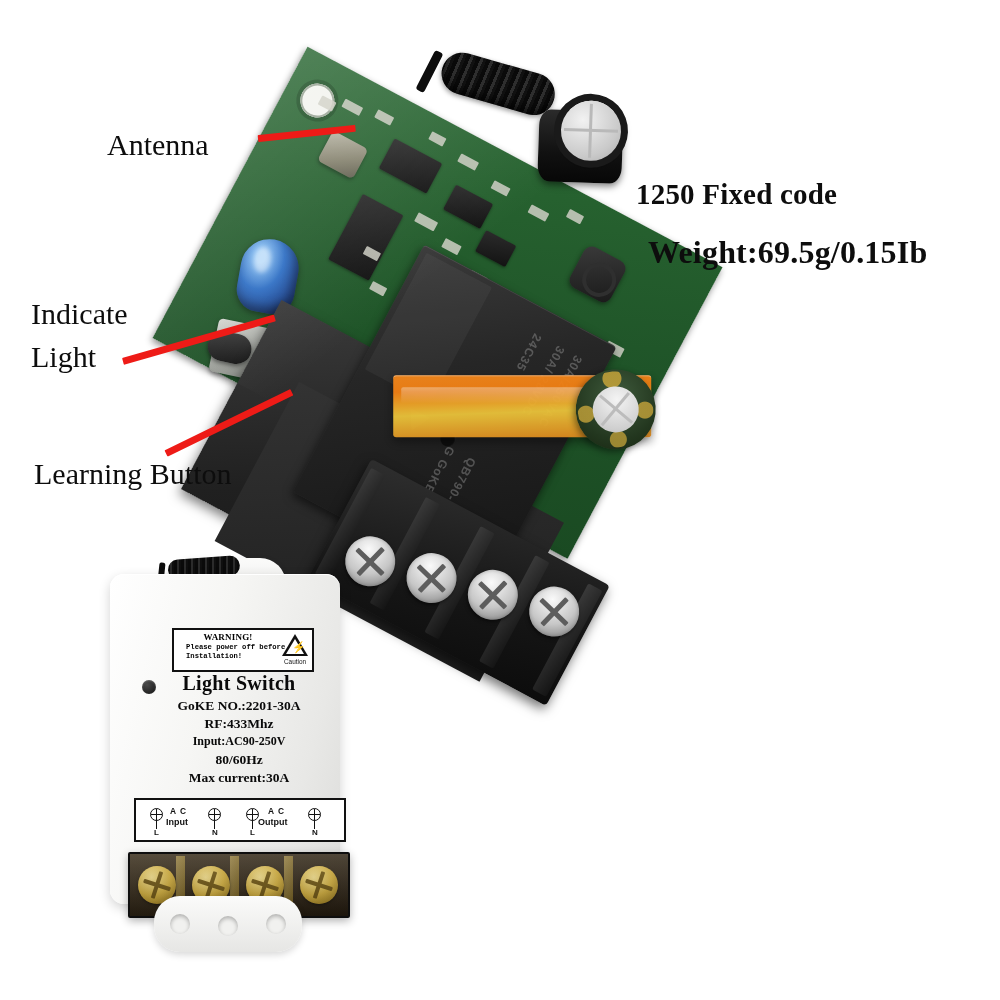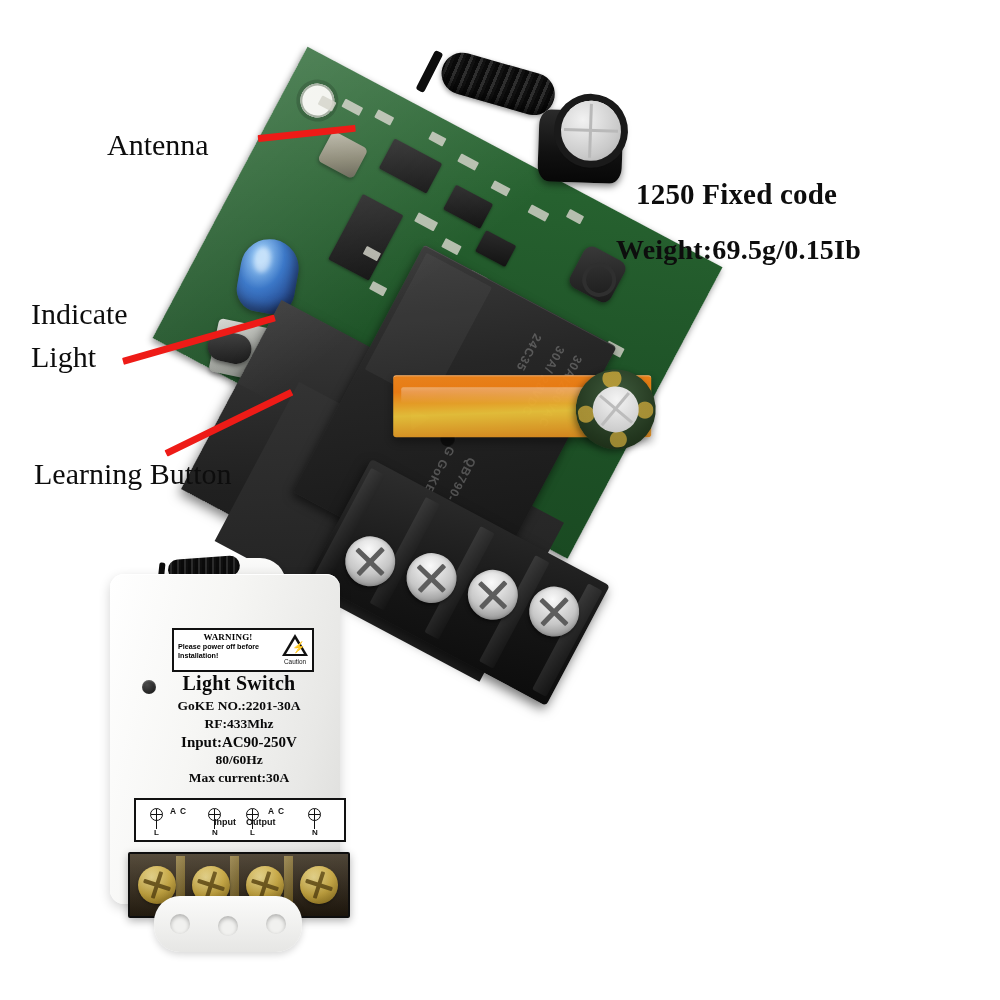--- a/index.html
+++ b/index.html
@@ -17,21 +17,21 @@
     position:absolute;
     font-family:"Liberation Serif", serif;
     font-weight:bold;
     color:#0d0d0d;
     white-space:nowrap;
     letter-spacing:.2px;
   }
   .spec-freq{left:572px;top:72px;font-size:30px;}
   .spec-code1{left:606px;top:140px;font-size:29px;}
   .spec-code2{left:636px;top:178px;font-size:29px;}
-  .spec-weight{left:616px;top:234px;font-size:28px;}
+  .spec-weight{left:648px;top:234px;font-size:32px;}
 
   .callout{
     position:absolute;
     font-family:"Liberation Serif", serif;
     font-weight:normal;
     color:#0d0d0d;
     white-space:nowrap;
   }
   .cal-antenna{left:107px;top:128px;font-size:30px;}
   .cal-ind1{left:31px;top:297px;font-size:30px;}
@@ -283,23 +283,23 @@
   .warnbox{
     position:absolute;left:62px;top:54px;width:138px;height:40px;
     border:2px solid #111;background:#fff;
   }
   .warn-title{
     position:absolute;left:6px;top:2px;width:96px;text-align:center;
     font-size:9px;font-weight:bold;font-family:"Liberation Serif",serif;color:#000;
     letter-spacing:.2px;
   }
   .warn-sub{
-    position:absolute;left:4px;top:13px;width:100px;
+    position:absolute;left:12px;top:13px;width:100px;
     font-size:7.2px;font-weight:bold;line-height:8.6px;
-    font-family:Liberation Sans, sans-serif;color:#000;
+    font-family:Liberation Mono, monospace;color:#000;
   }
   .warn-tri-wrap{position:absolute;left:106px;top:4px;width:30px;height:34px;}
   .warn-tri{
     position:absolute;left:2px;top:0;width:0;height:0;
     border-left:13px solid transparent;border-right:13px solid transparent;
     border-bottom:22px solid #111;
   }
   .warn-tri-in{
     position:absolute;left:6px;top:5px;width:0;height:0;
     border-left:9px solid transparent;border-right:9px solid transparent;
@@ -311,21 +311,21 @@
     font-size:6.4px;font-family:"Liberation Sans",sans-serif;color:#111;
   }
 
   .encl-spec{
     position:absolute;left:18px;width:222px;text-align:center;
     font-family:"Liberation Serif",serif;font-weight:bold;color:#0a0a0a;
   }
   .es-title{top:98px;font-size:20px;letter-spacing:.3px;}
   .es-1{top:124px;font-size:13.5px;}
   .es-2{top:142px;font-size:13.5px;}
-  .es-3{top:160px;font-size:15px;}
+  .es-3{top:160px;font-size:12px;}
   .es-4{top:178px;font-size:13.5px;}
   .es-5{top:196px;font-size:13.5px;}
 
   .termlabel{
     position:absolute;left:24px;top:224px;width:208px;height:40px;
     border:2px solid #111;background:#fff;
   }
   .tl-sym{position:absolute;width:14px;height:20px;}
   .tl-sym .ring{
     position:absolute;left:0;top:0;width:13px;height:13px;border-radius:50%;
@@ -486,35 +486,35 @@
       <div class="encl-spec es-3">Input:AC90-250V</div>
       <div class="encl-spec es-4">80/60Hz</div>
       <div class="encl-spec es-5">Max current:30A</div>
 
       <div class="termlabel">
         <div class="tl-sym" style="left:14px;top:8px;">
           <div class="ring"></div>
             <div class="stem"></div>
         </div>
         <div class="tl-ac" style="left:34px;top:7px;">A C</div>
-        <div class="tl-io" style="left:30px;top:17px;margin-left:48px;">Input</div>
+        <div class="tl-io" style="left:30px;top:17px;">Input</div>
         <div class="tl-ln" style="left:18px;top:28px;">L</div>
 
         <div class="tl-sym" style="left:72px;top:8px;">
           <div class="ring"></div>
             <div class="stem"></div>
         </div>
         <div class="tl-ln" style="left:76px;top:28px;">N</div>
 
         <div class="tl-sym" style="left:110px;top:8px;">
           <div class="ring"></div>
             <div class="stem"></div>
         </div>
         <div class="tl-ac" style="left:132px;top:7px;">A C</div>
-        <div class="tl-io" style="left:110px;top:17px;">Output</div>
+        <div class="tl-io" style="left:122px;top:17px;">Output</div>
         <div class="tl-ln" style="left:114px;top:28px;">L</div>
 
         <div class="tl-sym" style="left:172px;top:8px;">
           <div class="ring"></div>
             <div class="stem"></div>
         </div>
         <div class="tl-ln" style="left:176px;top:28px;">N</div>
       </div>
 
       <div class="goldblock">

